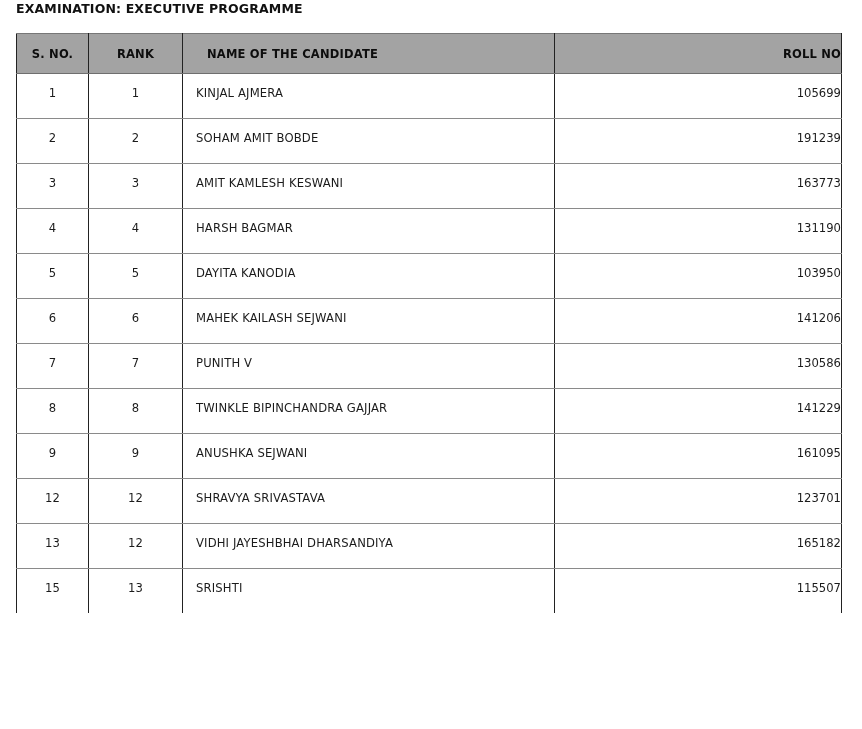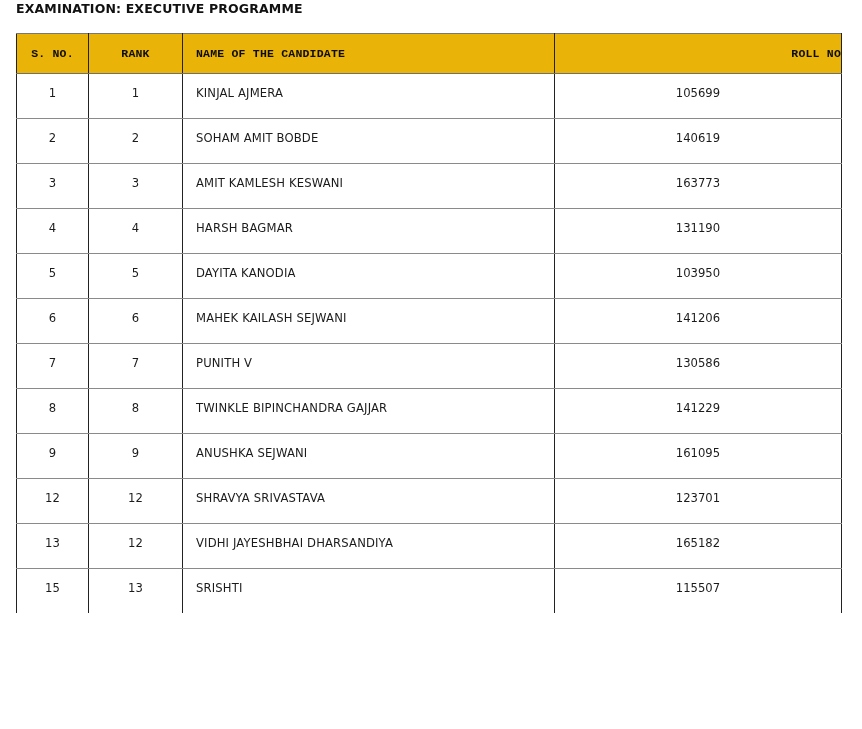--- a/index.html
+++ b/index.html
@@ -58,26 +58,25 @@
 
   thead th {
     font-size: 11.5px;
     font-weight: bold;
     color: #0d0d0d;
     letter-spacing: 0.2px;
     height: 39px;
     padding: 0;
     border-bottom: 1.4px solid #6f6f6f;
     vertical-align: middle;
-    background: #eab308;
-    font-family: Liberation Mono, monospace;
+    background: #a3a3a3;
   }
   thead th.th-sno,
   thead th.th-rank { text-align: center; }
-  thead th.th-name { text-align: left; padding-left: 13px; }
+  thead th.th-name { text-align: left; padding-left: 24px; }
   thead th.th-roll { text-align: right; }
 
   
   thead th.th-rank,
   thead th.th-name,
   thead th.th-roll,
   tbody td.td-rank,
   tbody td.td-name,
   tbody td.td-roll {
     border-left: 1.6px solid #222;
@@ -96,21 +95,21 @@
   tbody td .cell-inner {
     display: block;
     padding-top: 12px;
     line-height: 14px;
   }
 
   tbody td.td-sno  { text-align: center; }
   tbody td.td-rank { text-align: center; }
   tbody td.td-name { text-align: left; }
   tbody td.td-name .cell-inner { padding-left: 13px; letter-spacing: 0.15px; }
-  tbody td.td-roll { text-align: center; }
+  tbody td.td-roll { text-align: right; }
 
   tbody tr.row-last td {
     border-bottom: none;
   }
 </style>
 </head>
 <body>
 
 <div class="page">
 
@@ -151,21 +150,21 @@
             <td class="td-sno">
               <span class="cell-inner">2</span>
             </td>
             <td class="td-rank">
               <span class="cell-inner">2</span>
             </td>
             <td class="td-name">
               <span class="cell-inner">SOHAM AMIT BOBDE</span>
             </td>
             <td class="td-roll">
-              <span class="cell-inner">140619</span>
+              <span class="cell-inner">191239</span>
             </td>
           </tr>
           <tr>
             <td class="td-sno">
               <span class="cell-inner">3</span>
             </td>
             <td class="td-rank">
               <span class="cell-inner">3</span>
             </td>
             <td class="td-name">

